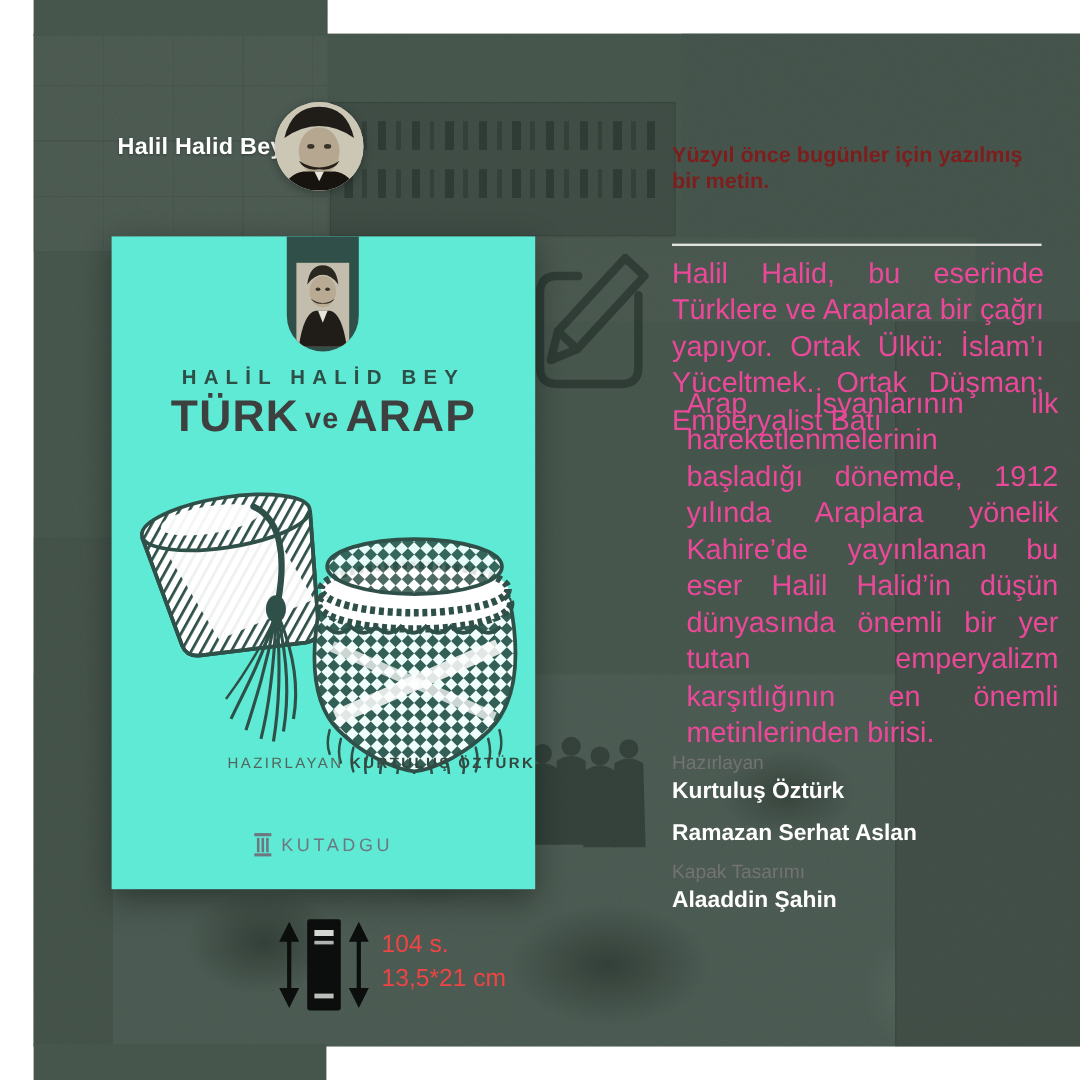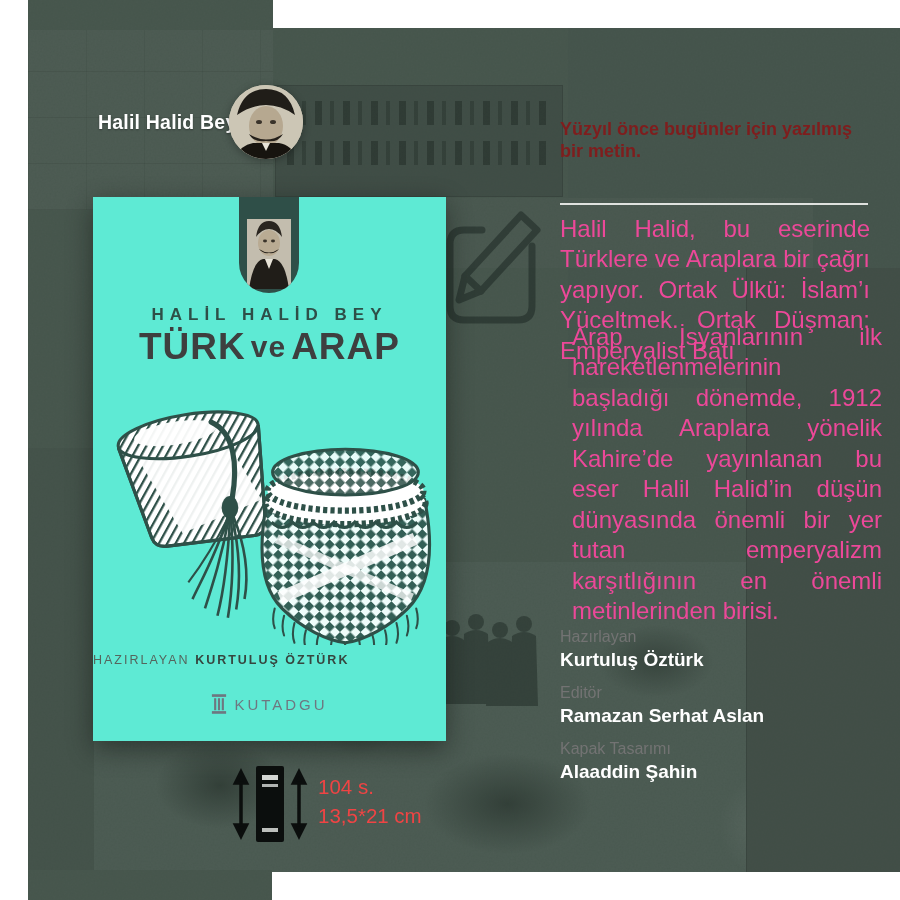--- a/index.html
+++ b/index.html
@@ -47,23 +47,23 @@
 
   
   .cover{left:93px;top:197px;width:353px;height:544px;background:#5eead4;
     box-shadow:0 8px 24px rgba(8,14,11,.45)}
   .cover-tab{position:absolute;left:146px;top:0;width:60px;height:96px;
     background:#2f4f48;border-radius:0 0 30px 30px;overflow:hidden}
   .cover-author{position:absolute;left:0;top:108px;width:100%;text-align:center;
     font-size:17px;font-weight:bold;letter-spacing:6px;color:#2e4f48}
   .cover-title{position:absolute;left:0;top:129px;width:100%;text-align:center;
     font-weight:bold;color:#3e3f3f;font-size:37px;letter-spacing:1px}
-  .cover-title .ve{font-size:30px;padding:0 5px;vertical-align:2px}
+  .cover-title .ve{font-size:24px;padding:0 5px;vertical-align:2px}
   .cover-illustration{position:absolute;left:10px;top:198px;width:333px;height:250px}
-  .cover-hazirlayan{position:absolute;left:0;top:456px;width:100%;text-align:left;
+  .cover-hazirlayan{position:absolute;left:0;top:432px;width:100%;text-align:right;
     font-size:12.5px;letter-spacing:2px}
   .cover-hazirlayan .lbl{color:#55655d;font-weight:500}
   .cover-hazirlayan .nm{color:#36463f;font-weight:800}
   .cover-logo{position:absolute;left:0;top:497px;width:100%;display:flex;
     align-items:center;justify-content:center;gap:7px}
   .cover-logo .logo-text{font-size:15px;font-weight:normal;letter-spacing:3px;color:#6e7780}
 
   
   .headline{left:560px;top:118px;width:314px;font-size:18px;font-weight:bold;
     color:#7f1d1d;line-height:1.23}
@@ -262,21 +262,20 @@
 <div class="abs divider"></div>
 <p class="abs para" id="para1">Halil Halid, bu eserinde Türklere ve Araplara bir çağrı yapıyor. Ortak Ülkü: İslam’ı Yüceltmek. Ortak Düşman: Emperyalist Batı</p>
 <p class="abs para" id="para2">Arap İsyanlarının ilk hareketlenmelerinin başladığı dönemde, 1912 yılında Araplara yönelik Kahire’de yayınlanan bu eser Halil Halid’in düşün dünyasında önemli bir yer tutan emperyalizm karşıtlığının en önemli metinlerinden birisi.</p>
 
 <div class="abs credits">
   <div class="credit">
     <span class="c-label">Hazırlayan</span>
     <span class="c-name">Kurtuluş Öztürk</span>
   </div>
   <div class="credit">
-    <span class="c-label">Editör</span>
     <span class="c-name">Ramazan Serhat Aslan</span>
   </div>
   <div class="credit">
     <span class="c-label">Kapak Tasarımı</span>
     <span class="c-name">Alaaddin Şahin</span>
   </div>
 </div>
 
 <svg class="abs spec-icon" viewBox="0 0 76 84" aria-hidden="true">
   <g stroke="#0b0e0d" stroke-width="3.5" fill="#0b0e0d">

